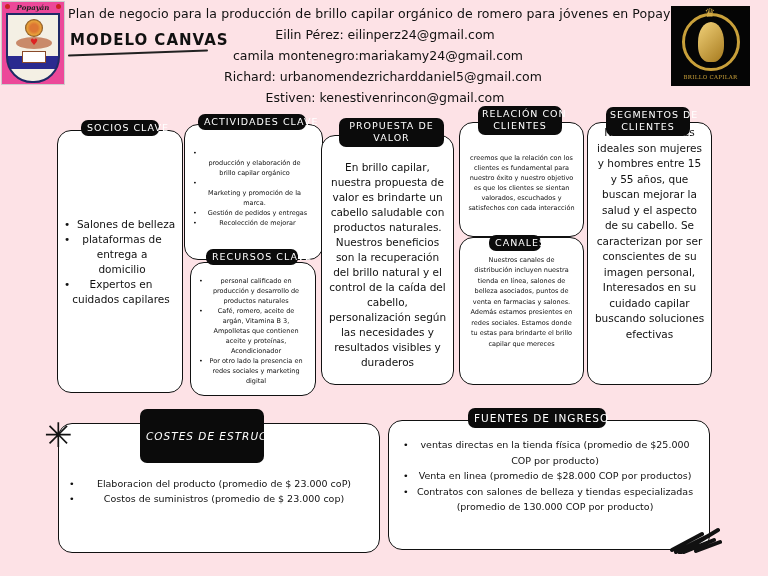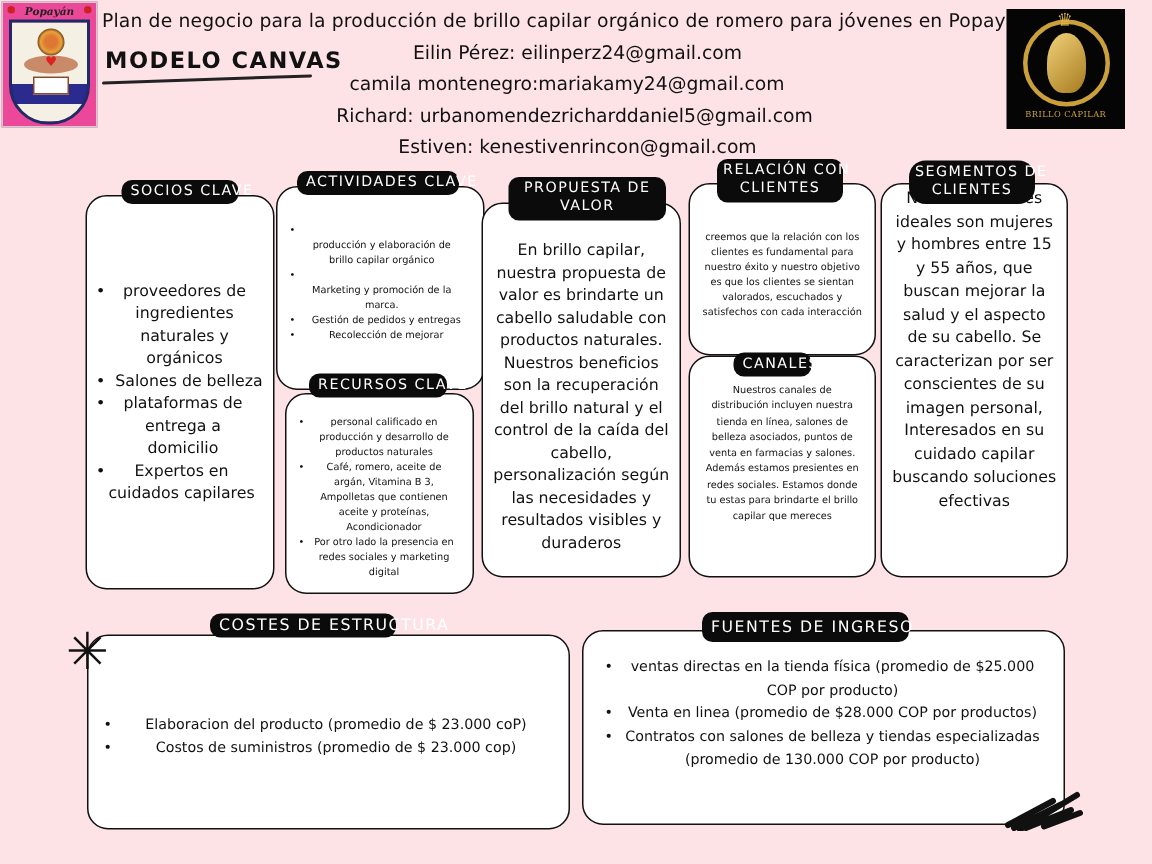--- a/index.html
+++ b/index.html
@@ -118,21 +118,20 @@
 <div class="abs logo-right">
   <div class="ring">
     <span class="crown">♛</span>
     <div class="face"></div>
   </div>
   <div class="brand">BRILLO CAPILAR</div>
 </div>
 
 <div class="card" style="left:57px; top:130px; width:126px; height:263px; font-size:10.5px; line-height:15px; padding:0 6px;">
   <ul class="bullets">
-    <li style="padding:0 8px 0 14px;">proveedores de ingredientes naturales y orgánicos</li>
     <li style="padding:0 0 0 12px;">Salones de belleza</li>
     <li style="padding:0 10px 0 14px;">plataformas de entrega a domicilio</li>
     <li style="padding:0 0 0 2px;">Expertos en cuidados capilares</li>
   </ul>
 </div>
 <div class="tag" style="left:81px; top:120px; width:78px;">SOCIOS CLAVE</div>
 
 <div class="card" style="left:184px; top:124px; width:139px; height:136px; font-size:6.5px; line-height:10px; padding:6px 8px 14px;">
   <ul class="bullets">
     <li style="padding:10px 8px 0 10px;">producción y elaboración de brillo capilar orgánico</li>
@@ -169,32 +168,32 @@
 </div>
 
 <div class="card" style="left:459px; top:237px; width:125px; height:148px; font-size:6.5px; line-height:10.5px; padding:0 10px 18px;">
   <div class="para">Nuestros canales de distribución incluyen nuestra tienda en línea, salones de belleza asociados, puntos de venta en farmacias y salones. Además estamos presientes en redes sociales. Estamos donde tu estas para brindarte el brillo capilar que mereces</div>
 </div>
 <div class="tag" style="left:489px; top:235px; width:52px;">CANALES</div>
 
 <div class="card" style="left:587px; top:122px; width:125px; height:263px; font-size:10.5px; line-height:15.5px; padding:0 6px 40px;">
   <div class="para">Nuestros clientes ideales son mujeres y hombres entre 15 y 55 años, que buscan mejorar la salud y el aspecto de su cabello. Se caracterizan por ser conscientes de su imagen personal, Interesados en su cuidado capilar buscando soluciones efectivas</div>
 </div>
-<div class="tag" style="left:606px; top:107px; width:84px; padding:2px 4px 3px;border-radius:11px;">
+<div class="tag" style="left:606px; top:107px; width:84px; padding:2px 4px 3px;">
   <div>SEGMENTOS DE</div>
   <div>CLIENTES</div>
 </div>
 
 <div class="card" style="left:58px; top:423px; width:322px; height:130px; font-size:9.5px; line-height:15px; padding:10px 10px 46px; justify-content:flex-end; padding-top:32px;">
   <ul class="bullets">
     <li style="padding:0 0 0 10px;">Elaboracion del producto (promedio de $ 23.000 coP)</li>
     <li style="padding:0 0 0 10px;">Costos de suministros (promedio de $ 23.000 cop)</li>
   </ul>
 </div>
-<div class="tag" style="left:140px; top:409px; width:124px; font-size:10.5px; line-height:14px; padding:1px 6px;">COSTES DE ESTRUCTURA</div>
+<div class="tag" style="left:140px; top:409px; width:124px; font-size:10.5px; line-height:14px; padding:20px 6px;font-style:italic;">COSTES DE ESTRUCTURA</div>
 <div class="abs star">✳</div>
 
 <div class="card" style="left:388px; top:420px; width:322px; height:130px; font-size:9.5px; line-height:15.5px; padding:16px 14px 40px; justify-content:flex-start;">
   <ul class="bullets">
     <li style="padding:0 0 0 12px;">ventas directas en la tienda física (promedio de $25.000 COP por producto)</li>
     <li style="padding:0 0 0 12px;">Venta en linea (promedio de $28.000 COP por productos)</li>
     <li style="padding:0 0 0 12px;">Contratos con salones de belleza y tiendas especializadas (promedio de 130.000 COP por producto)</li>
   </ul>
 </div>
 <div class="tag" style="left:468px; top:408px; width:138px; font-size:10.5px; line-height:14px; padding:3px 6px;">FUENTES DE INGRESO</div>

